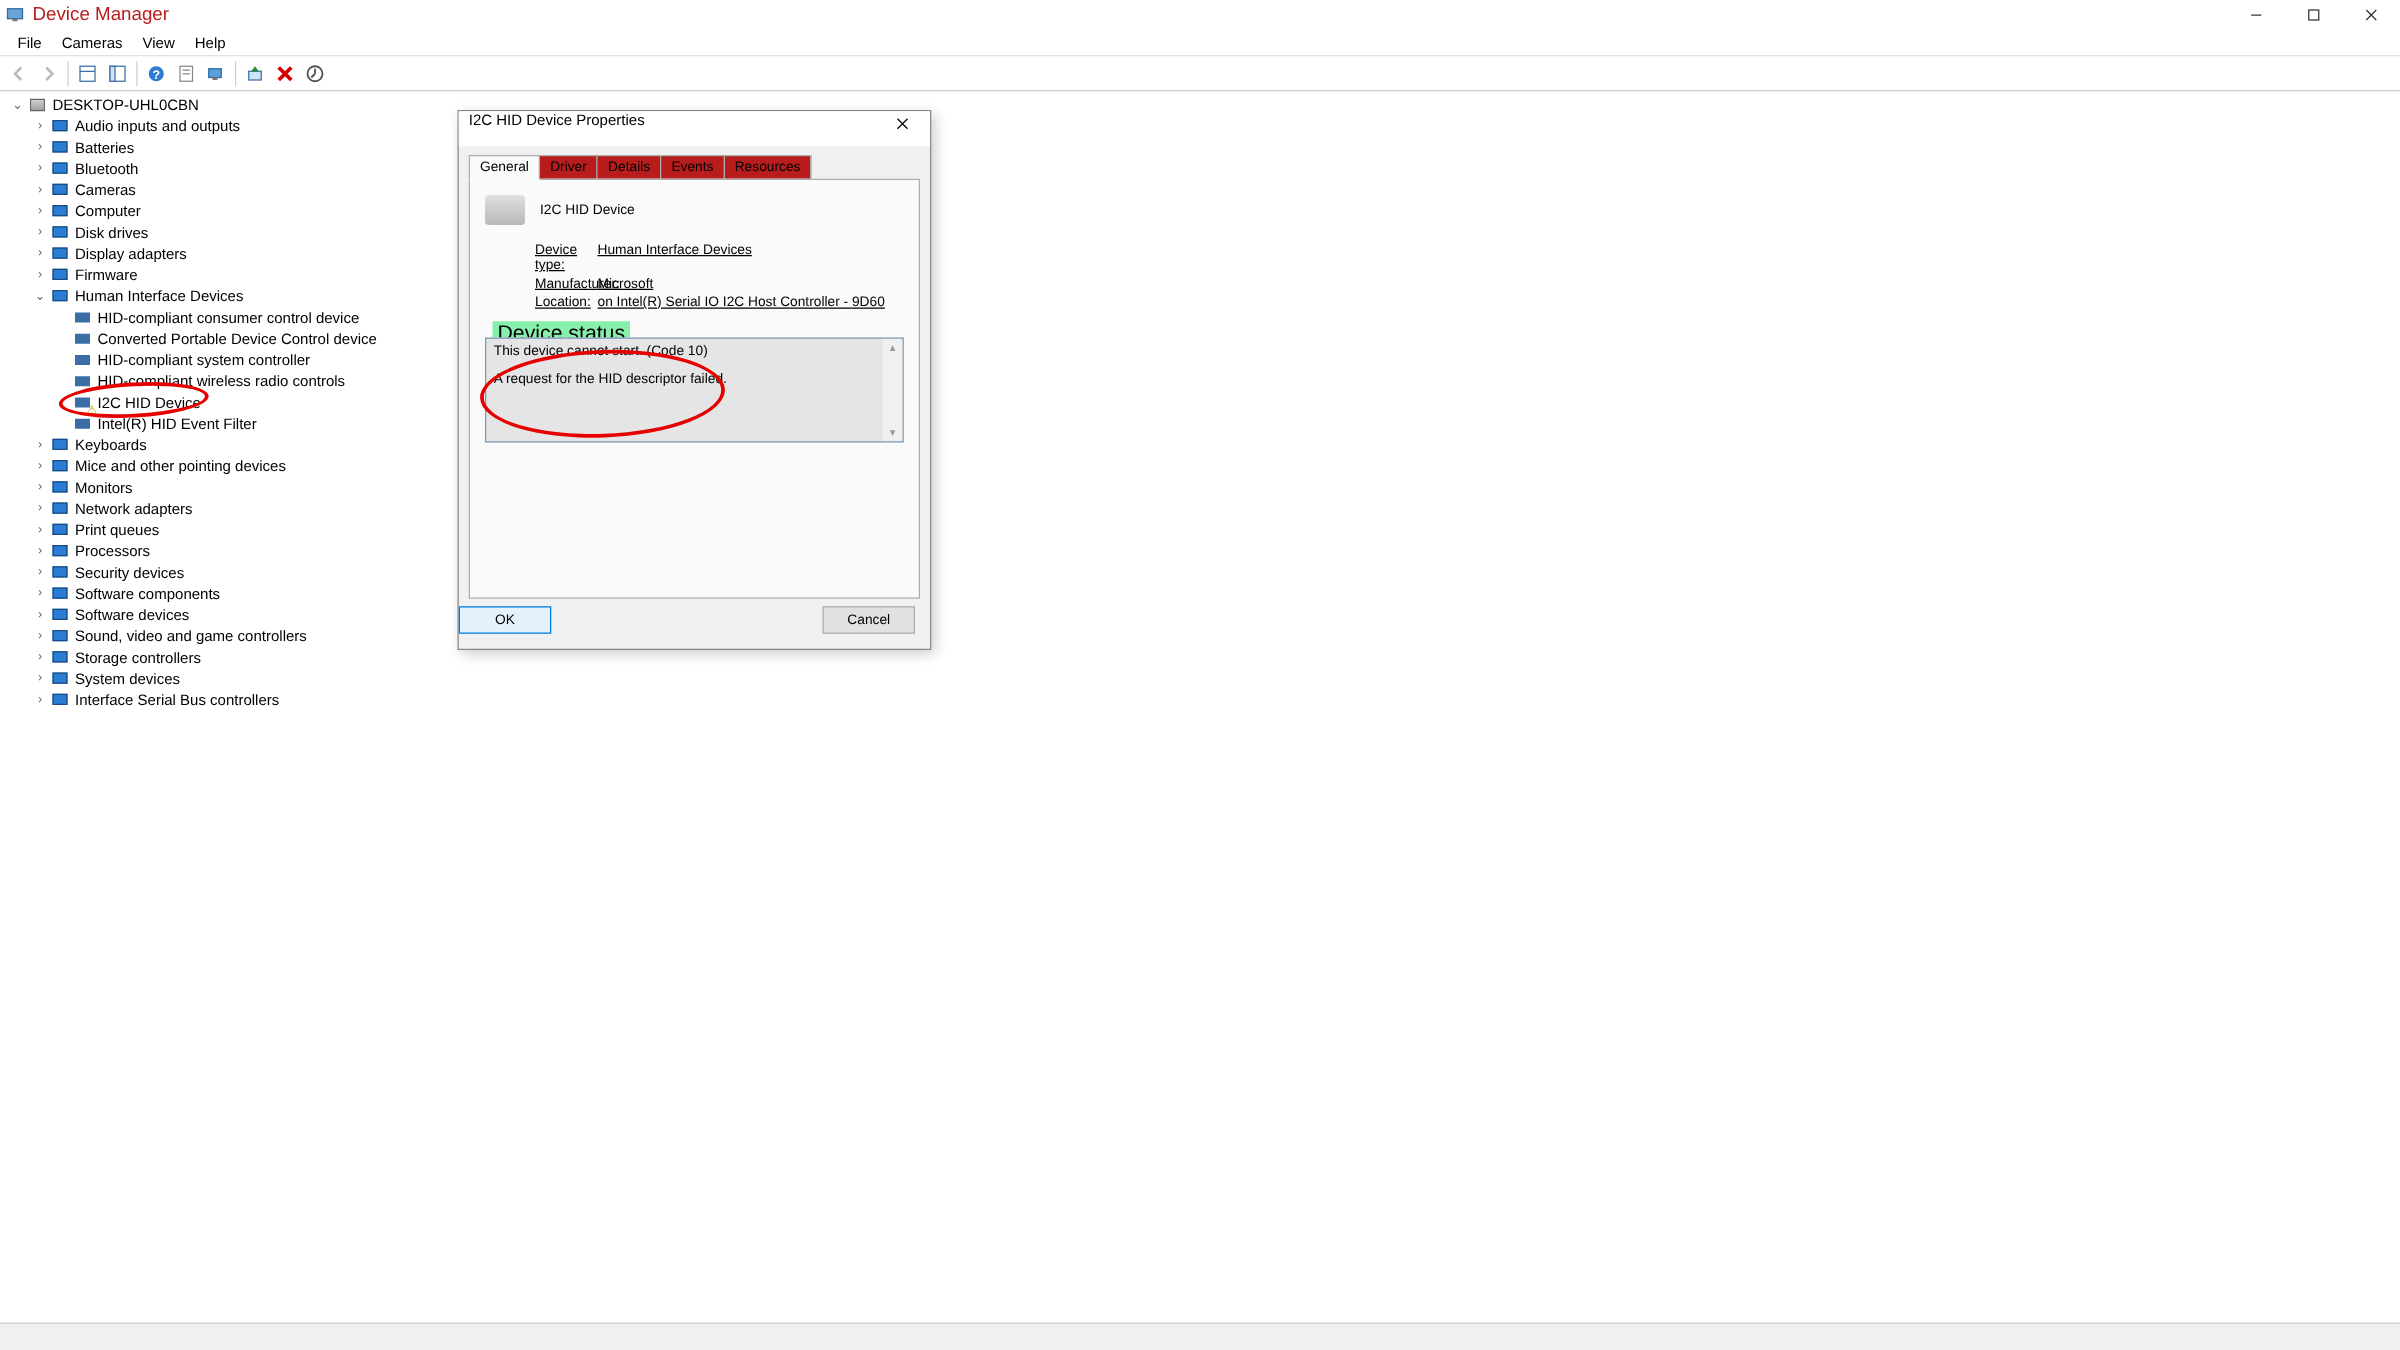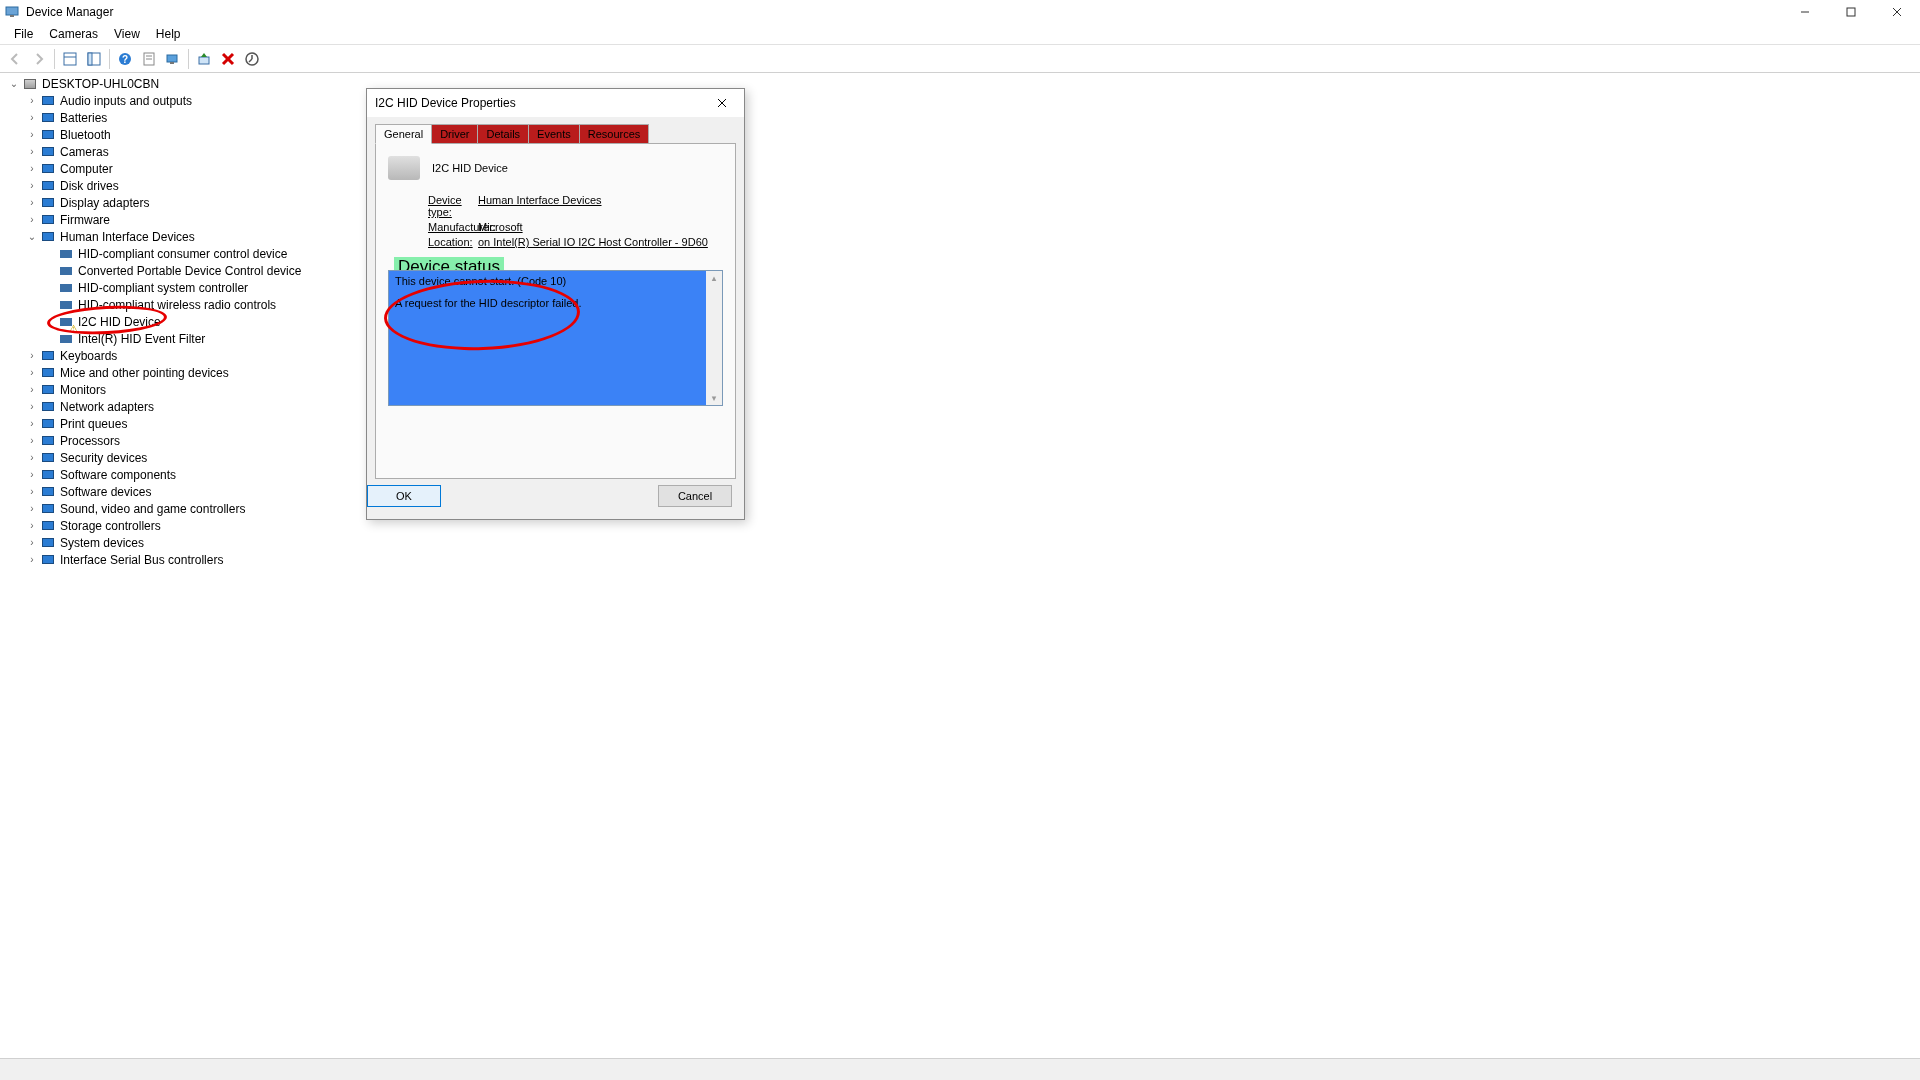--- a/index.html
+++ b/index.html
@@ -20,21 +20,21 @@
     display: flex;
     align-items: center;
     padding-left: 4px;
     border-bottom: 0px solid #ddd;
   }
   .titlebar .app-icon {
     width: 16px; height: 16px;
     margin-right: 6px;
     display:inline-block;
   }
-  .titlebar .title { color:#000000; font-size:12px;}
+  .titlebar .title { color:#b91c1c; font-size:15px;}
   .titlebar .winbtns { margin-left:auto; display:flex; }
   .titlebar .winbtn {
     width:46px; height:23px;
     display:flex; align-items:center; justify-content:center;
     color:#555; font-size:12px;
     cursor:pointer;
   }
   
   .menubar {
     height:22px;
@@ -114,21 +114,21 @@
     left:366px; top:88px;
     width:379px; height:432px;
     background:#f0f0f0;
     border:1px solid #888;
     box-shadow:3px 3px 10px rgba(0,0,0,0.2);
     display:flex; flex-direction:column;
   }
   .dialog .dlg-title{
     height:28px;
     background:#fff;
-    display:flex; align-items:center;
+    display:flex; align-items:flex-start;
     padding:0 8px;
     font-size:12px;
   }
   .dialog .dlg-title .close{
     margin-left:auto; width:28px; height:20px;
     display:flex; align-items:center; justify-content:center;
     cursor:pointer;
   }
   .dialog .tabs{
     padding:6px 8px 0 8px;
@@ -182,22 +182,22 @@
     padding-top:6px;
   }
   .statusbox-group .legend{
     position:absolute; top:-7px; left:6px;
     background:#86efac;
     padding:0 4px;
     font-size:17px;
   }
   .statusbox{
     border:1px solid #7a99b8;
-    background:#3b82f6;
-    height:136px;
+    background:#e5e5e5;
+    height:84px;
     padding:4px 6px;
     font-size:11px;
     position:relative;
     overflow:hidden;
   }
   .statusbox .sb-sb{
     position:absolute; top:0; right:0; bottom:0;
     width:16px;
     background:#f0f0f0;
     display:flex; flex-direction:column;

